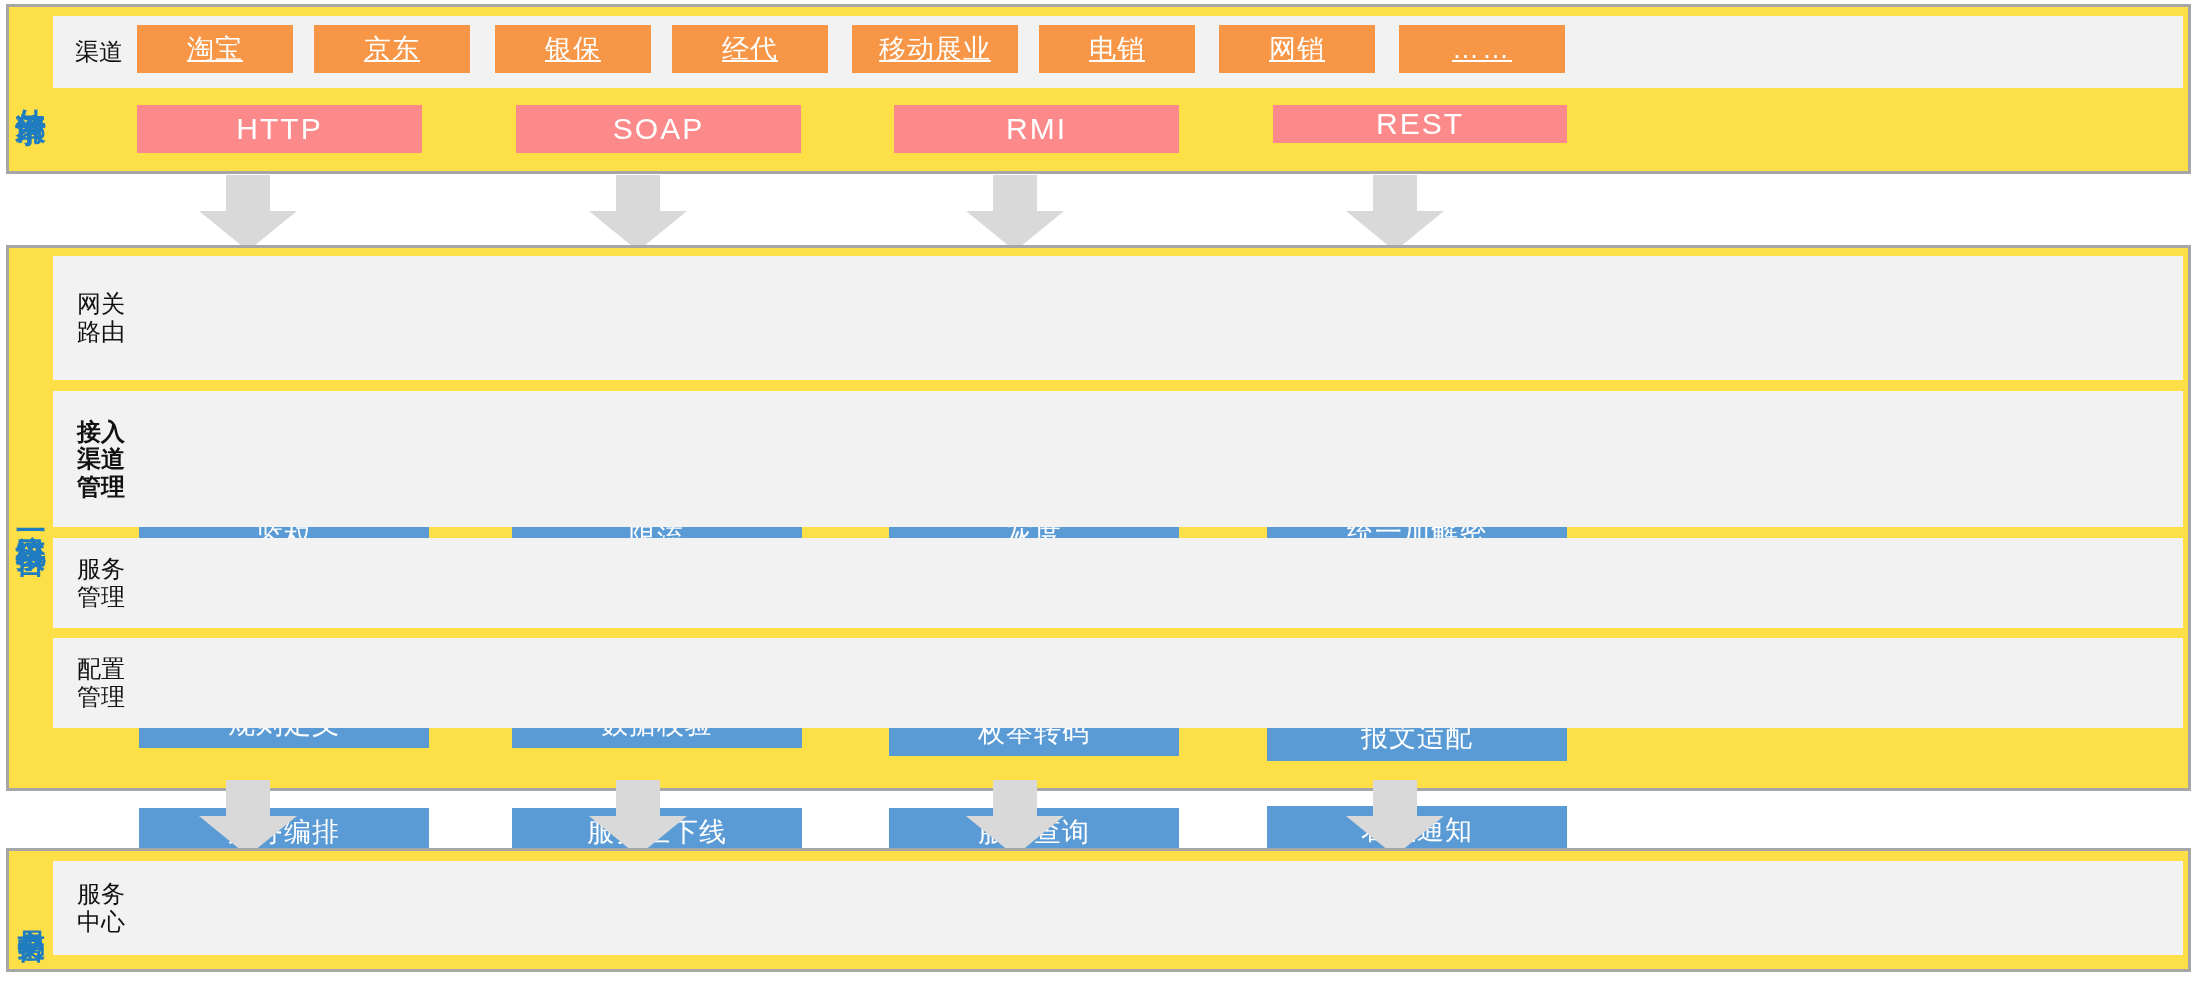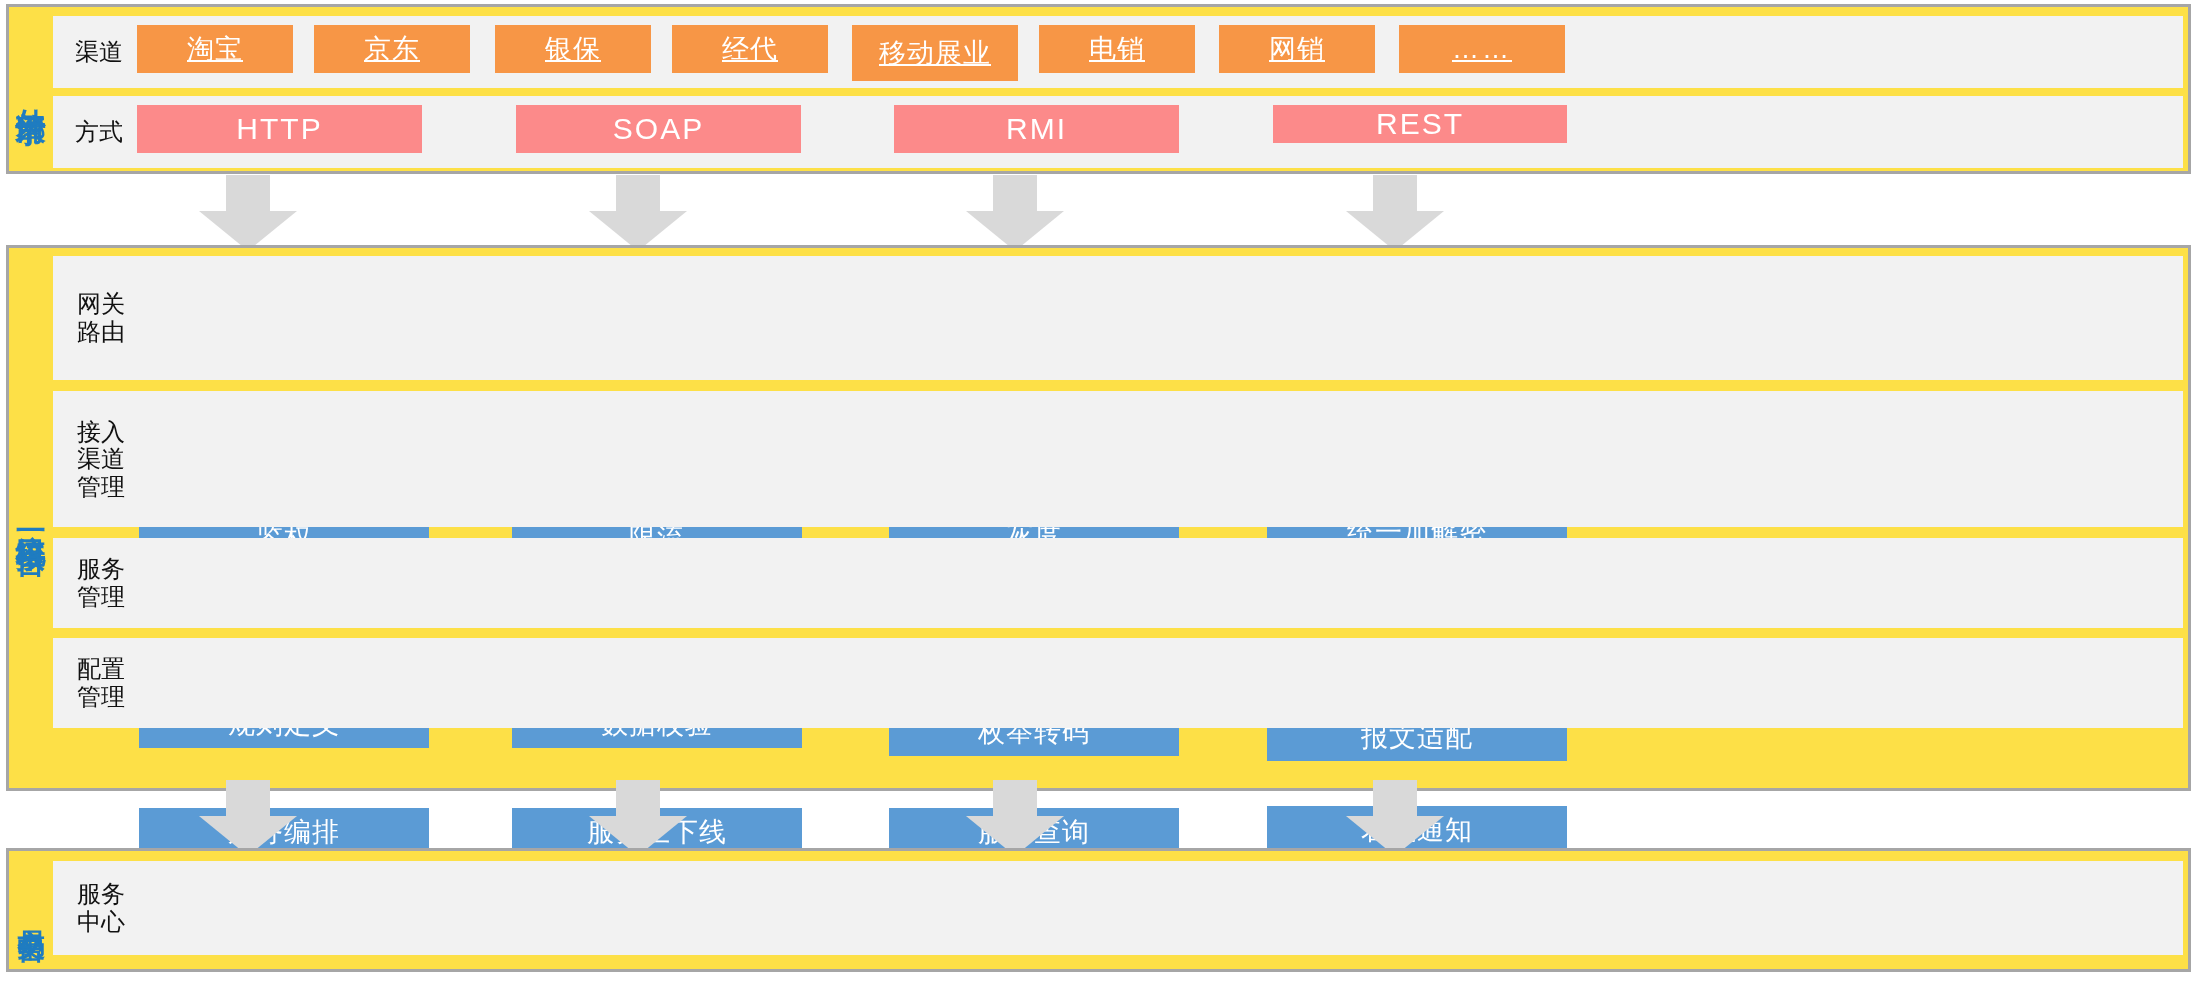--- a/index.html
+++ b/index.html
@@ -91,28 +91,25 @@
   <div class="panel panel-top">
     <div class="side-title">外部请求</div>
 
     <div class="row" style="left:44px;top:9px;width:2130px;height:72px;">
       <div class="row-label" style="left:10px;top:0;width:72px;height:72px;">渠道</div>
     </div>
     <div class="box orange" style="left:128px;top:18px;width:156px;height:48px;">淘宝</div>
     <div class="box orange" style="left:305px;top:18px;width:156px;height:48px;">京东</div>
     <div class="box orange" style="left:486px;top:18px;width:156px;height:48px;">银保</div>
     <div class="box orange" style="left:663px;top:18px;width:156px;height:48px;">经代</div>
-    <div class="box orange" style="left:843px;top:18px;width:166px;height:56px;">移动展业</div>
+    <div class="box orange" style="left:843px;top:18px;width:166px;height:48px;">移动展业</div>
     <div class="box orange" style="left:1030px;top:18px;width:156px;height:48px;">电销</div>
     <div class="box orange" style="left:1210px;top:18px;width:156px;height:48px;">网销</div>
     <div class="box orange dots" style="left:1390px;top:18px;width:166px;height:48px;">……</div>
 
-    <div class="row" style="left:44px;top:89px;width:2130px;height:72px;">
-      <div class="row-label" style="left:10px;top:0;width:72px;height:72px;">方式</div>
-    </div>
     <div class="box red" style="left:128px;top:98px;width:285px;height:48px;">HTTP</div>
     <div class="box red" style="left:507px;top:98px;width:285px;height:48px;">SOAP</div>
     <div class="box red" style="left:885px;top:98px;width:285px;height:48px;">RMI</div>
     <div class="box red" style="left:1264px;top:98px;width:294px;height:38px;">REST</div>
   </div>
 
   <div class="arrow" style="left:198px;top:175px;width:100px;height:76px;">
     <div class="shaft" style="height:36px;"></div>
       <div class="head" style="top:36px;"></div>
   </div>
@@ -139,21 +136,21 @@
     <div class="box blue" style="left:130px;top:266px;width:290px;height:48px;">鉴权</div>
     <div class="box blue" style="left:503px;top:266px;width:290px;height:48px;">限流</div>
     <div class="box blue" style="left:880px;top:262px;width:290px;height:48px;">灰度</div>
     <div class="box blue" style="left:1258px;top:260px;width:300px;height:48px;">统一加解密</div>
 
     <div class="box blue" style="left:130px;top:322px;width:290px;height:48px;">验签</div>
     <div class="box blue" style="left:503px;top:322px;width:290px;height:48px;">降级熔断</div>
     <div class="box blue" style="left:880px;top:318px;width:290px;height:48px;">防重放</div>
     <div class="box blue" style="left:1258px;top:316px;width:300px;height:48px;">黑白名单</div>
 
-    <div class="row" style="left:44px;top:143px;width:2130px;height:136px;">
+    <div class="row" style="left:44px;top:143px;width:2130px;height:136px;font-weight:bold;">
       <div class="row-label" style="left:8px;top:0;width:80px;height:136px;">接入
 渠道
 管理</div>
     </div>
     <div class="box blue" style="left:130px;top:400px;width:290px;height:48px;">协议适配</div>
     <div class="box blue" style="left:503px;top:400px;width:290px;height:48px;">格式转换</div>
     <div class="box blue" style="left:880px;top:408px;width:290px;height:48px;">渠道配置</div>
     <div class="box blue" style="left:1258px;top:413px;width:300px;height:48px;">交易配置</div>
 
     <div class="box blue" style="left:130px;top:452px;width:290px;height:48px;">规则定义</div>

